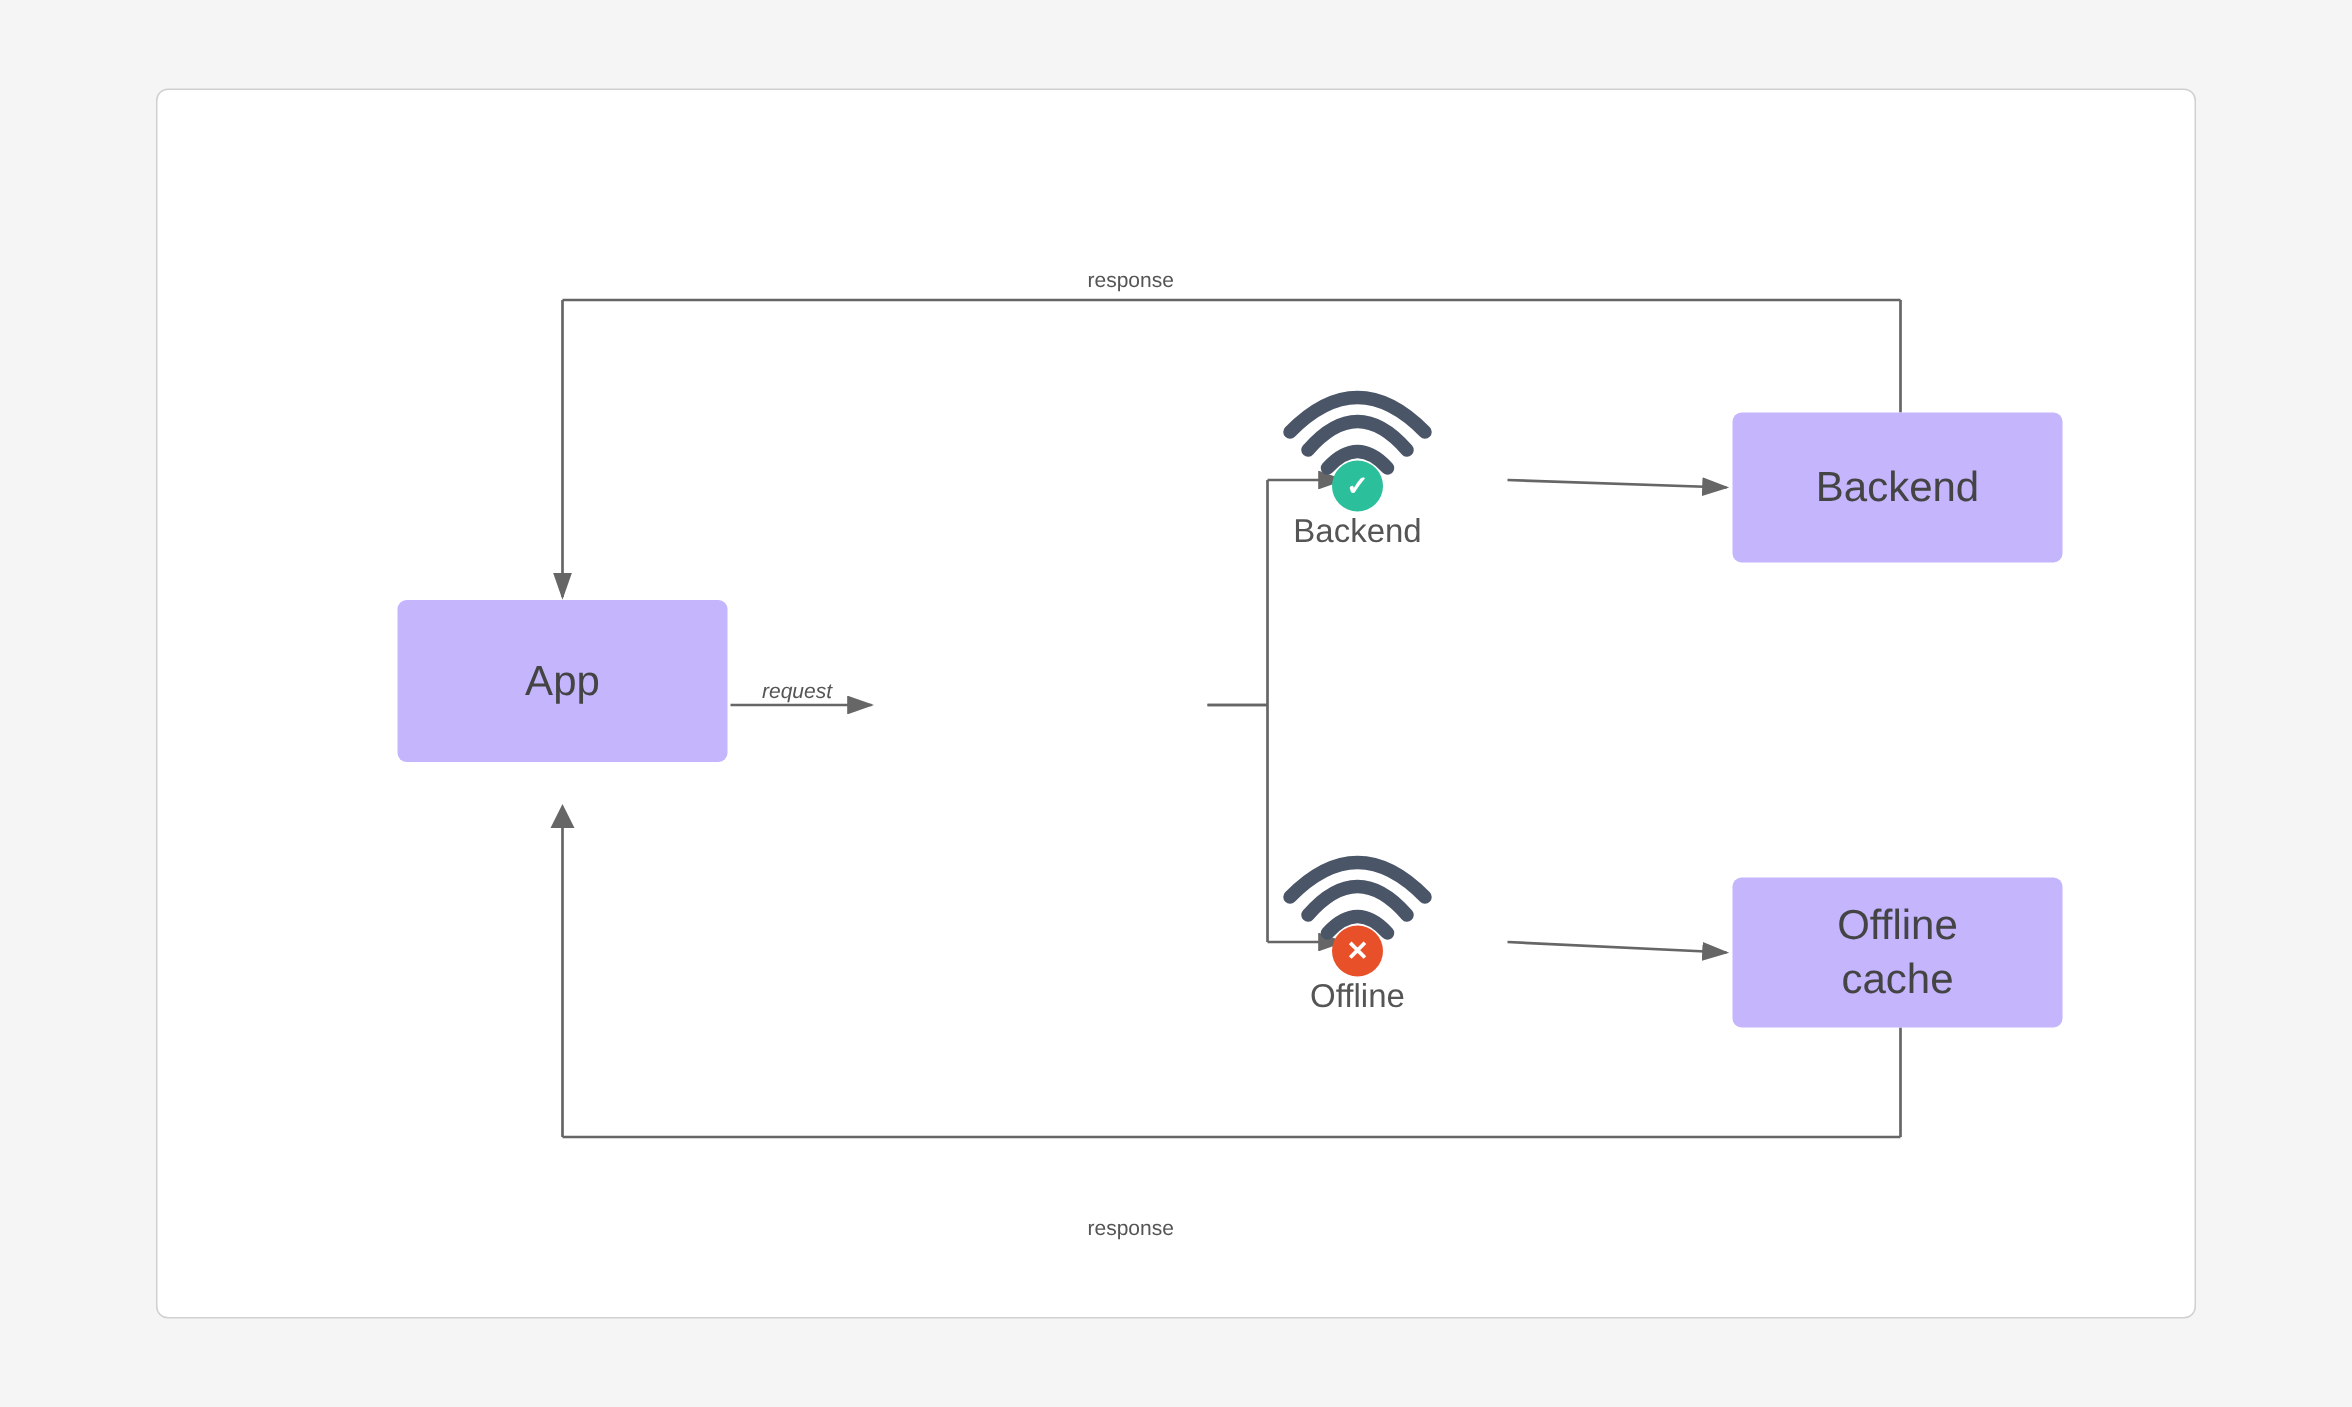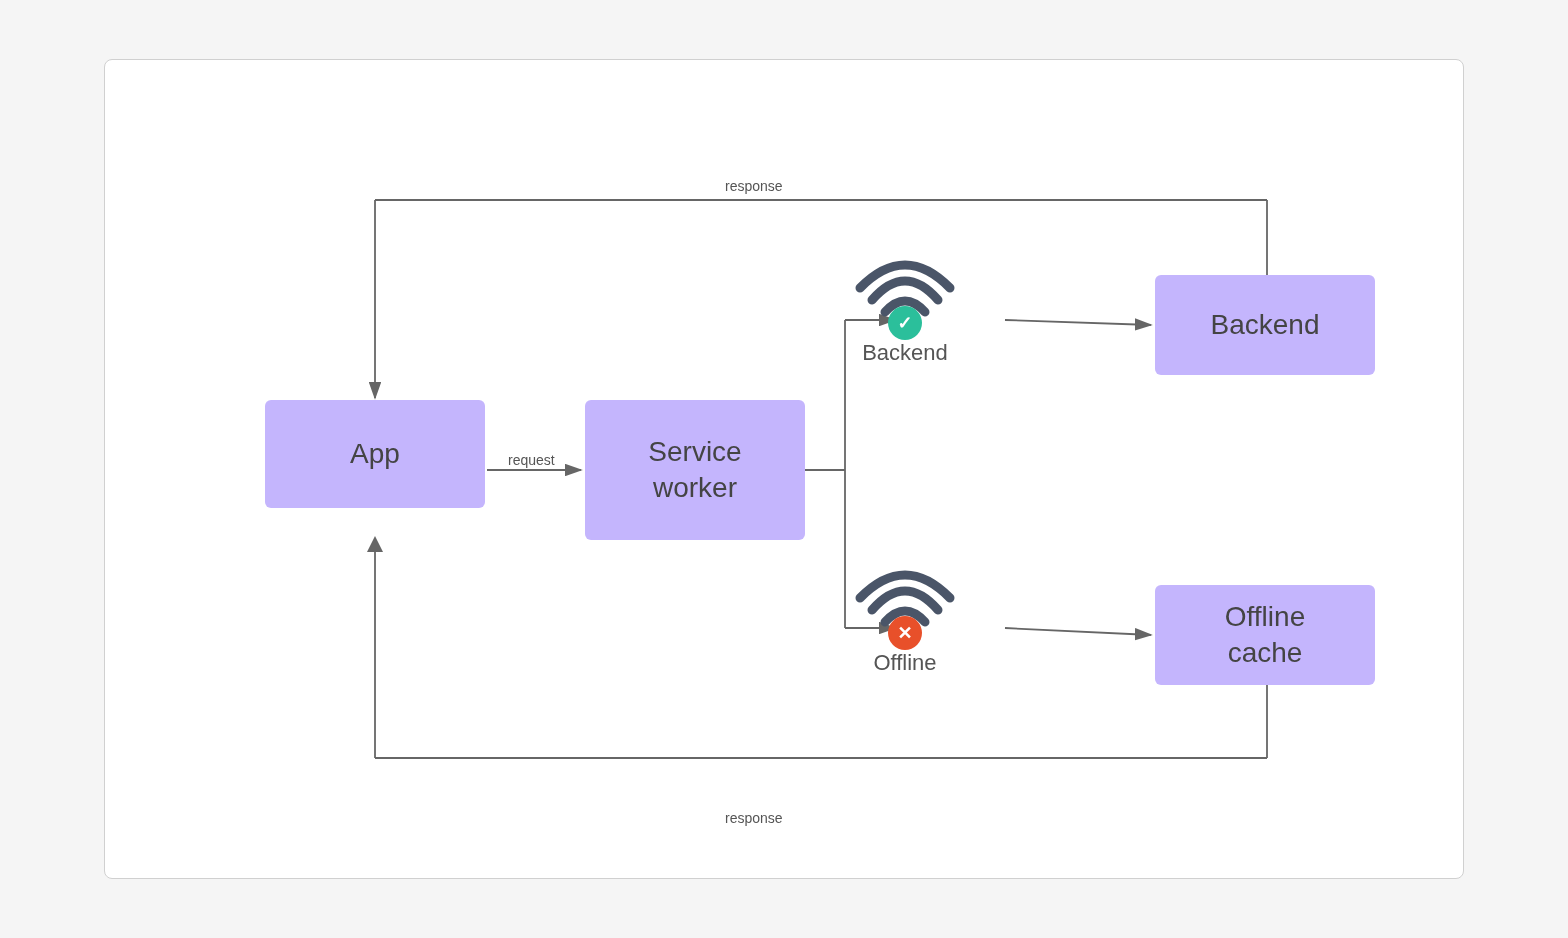--- a/index.html
+++ b/index.html
@@ -103,20 +103,21 @@
 
     
     .arrow-label {
       position: absolute;
       font-size: 14px;
       color: #555;
     }
     .label-request {
       left: 403px;
       top: 392px;
+      font-style: italic;
     }
     .label-response-top {
       left: 620px;
       top: 118px;
     }
     .label-response-bottom {
       left: 620px;
       top: 750px;
     }
 
@@ -198,24 +199,20 @@
 
     <line x1="270" y1="488" x2="270" y2="500" stroke="none"></line>
 
     <polygon points="262,492 270,476 278,492" fill="#666"></polygon>
   </svg>
 
   <div class="box box-app">
     <span class="box-label">App</span>
   </div>
 
-  <div class="box box-sw">
-    <span class="box-label" style="white-space:pre-line;">Service
-worker</span>
-  </div>
 
   <div class="box box-backend">
     <span class="box-label">Backend</span>
   </div>
 
   <div class="box box-cache">
     <span class="box-label" style="white-space:pre-line;text-align:center;">Offline
 cache</span>
   </div>
 

